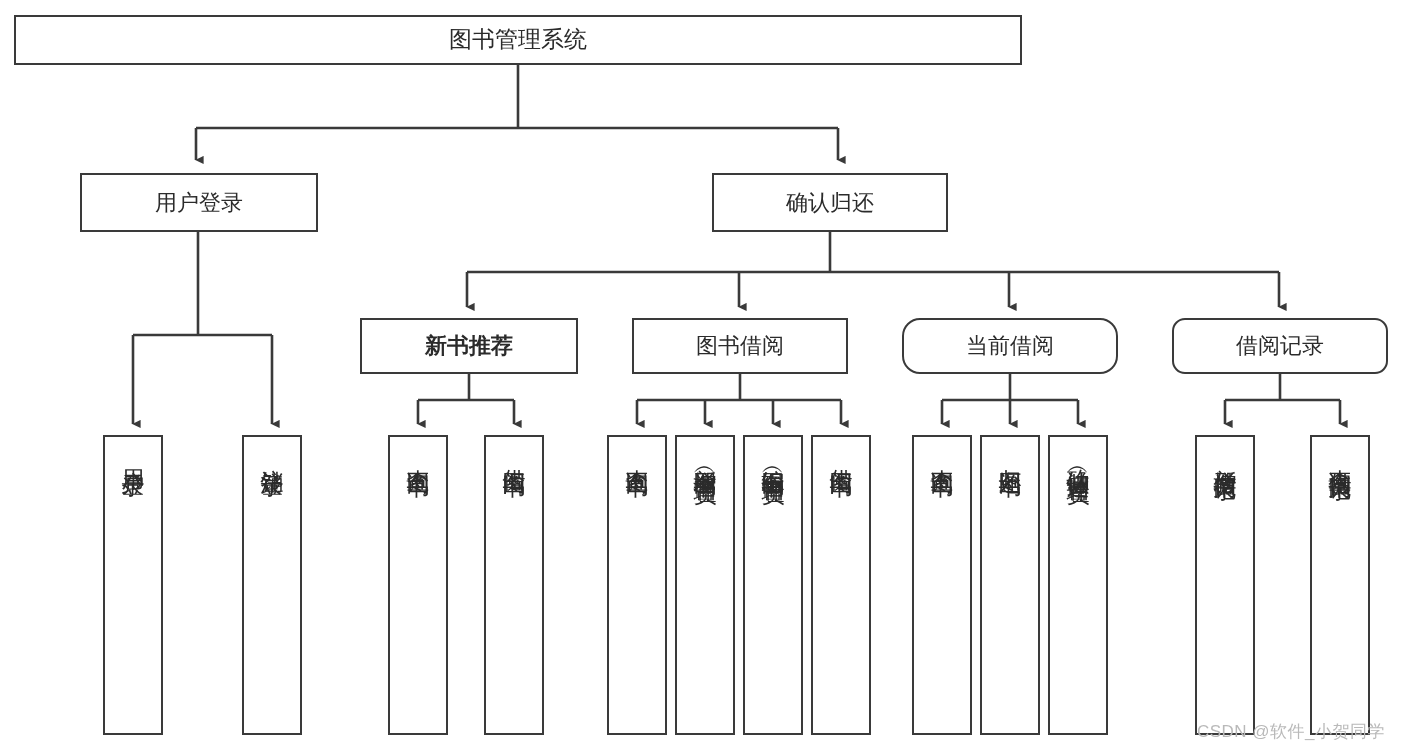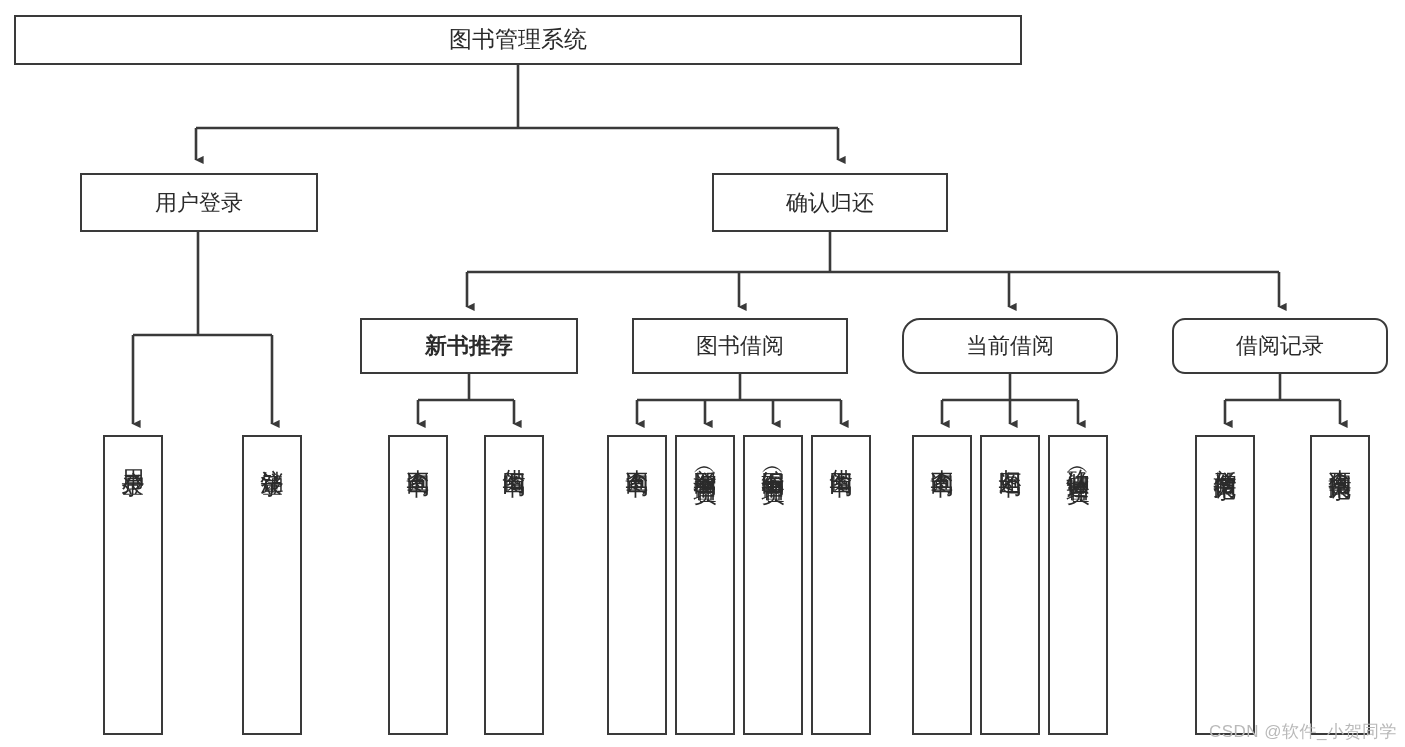--- a/index.html
+++ b/index.html
@@ -55,21 +55,21 @@
   .node.vert .label {
     writing-mode: vertical-rl;
     text-orientation: upright;
     font-size: 23px;
     letter-spacing: 2px;
     line-height: 1;
     white-space: pre;
   }
   .watermark {
     position: absolute;
-    right: 8px;
+    right: 20px;
     bottom: 4px;
     font-size: 17px;
     color: #b9b9b9;
     letter-spacing: 0.5px;
     white-space: nowrap;
     user-select: none;
   }
 </style>
 </head>
 <body>

